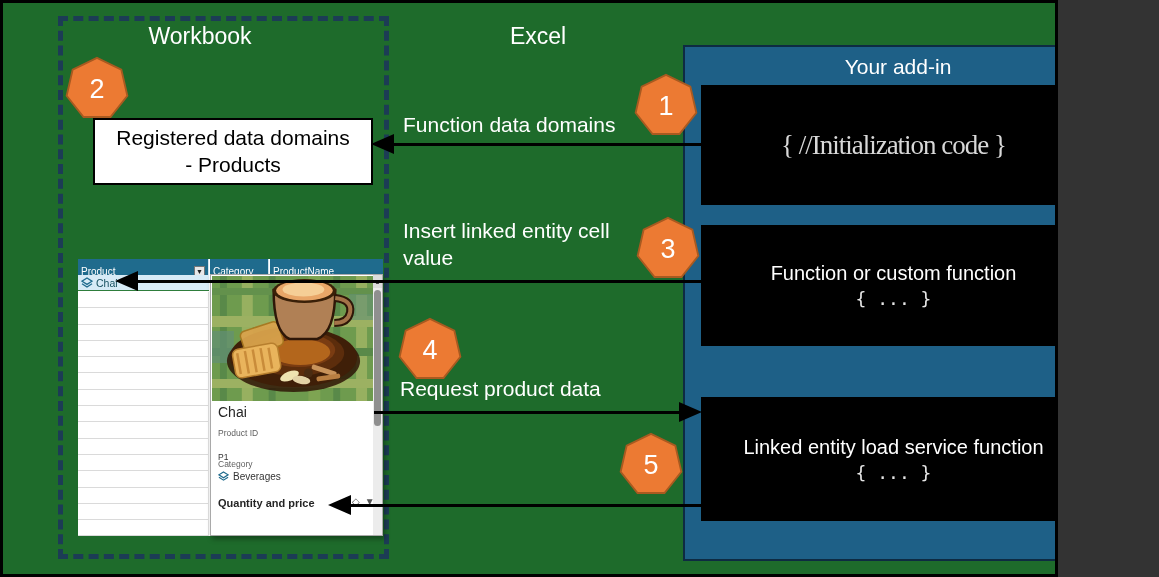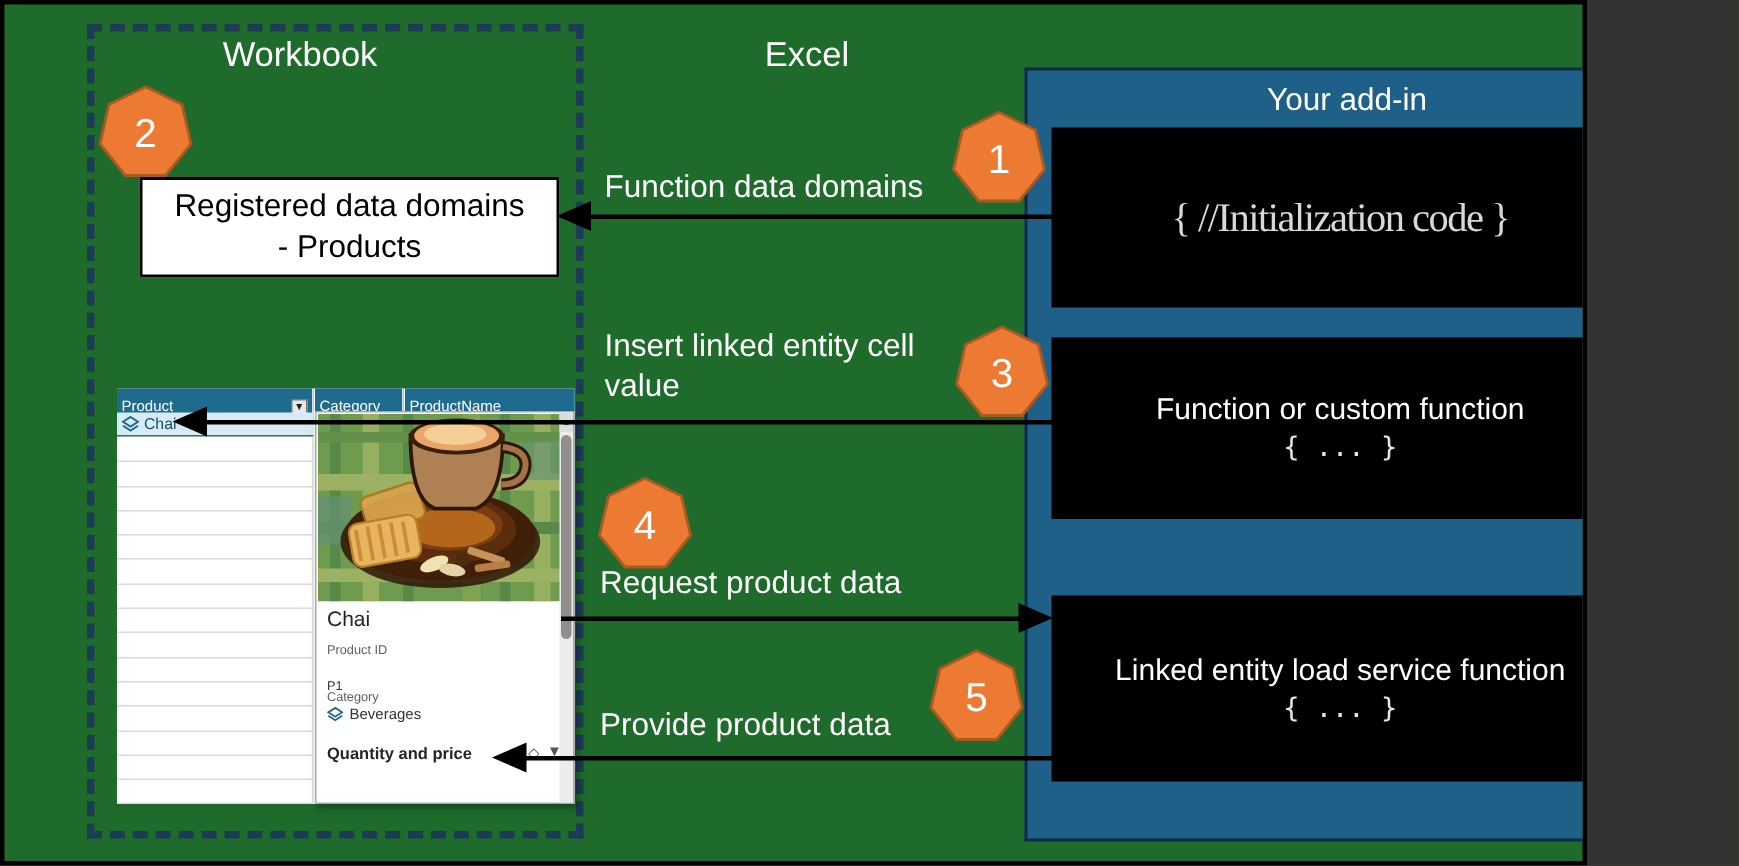--- a/index.html
+++ b/index.html
@@ -248,21 +248,20 @@
 
   <div class="arrow-line" style="left:371px;top:408px;width:307px;"></div>
   <div class="arrow-head head-right" style="left:676px;top:399px;"></div>
 
   <div class="arrow-head head-left" style="left:325px;top:492px;"></div>
   <div class="arrow-line" style="left:346px;top:501px;width:354px;"></div>
 
   <div class="flow-label" style="left:400px;top:108px;">Function data domains</div>
   <div class="flow-label" style="left:397px;top:372px;">Request product data</div>
   <div class="flow-label" style="left:400px;top:214px;width:255px;">Insert linked entity cell value</div>
-  <div class="flow-label" style="left:397px;top:467px;">Provide product data</div>
 
   <div class="badge" style="left:630px;top:70px;">
     <svg width="66" height="66" viewBox="0 0 70 70">
         <polygon points="35,2 60.8,14.4 67.2,42.3 49.3,64.7 20.7,64.7 2.8,42.3 9.2,14.4" fill="var(--orange,#EC7A33)" stroke="var(--orangedark,#A85A20)" stroke-width="2"></polygon>
       </svg>
     <span class="num">1</span>
   </div>
   <div class="badge" style="left:61px;top:53px;">
     <svg width="66" height="66" viewBox="0 0 70 70">
         <polygon points="35,2 60.8,14.4 67.2,42.3 49.3,64.7 20.7,64.7 2.8,42.3 9.2,14.4" fill="var(--orange,#EC7A33)" stroke="var(--orangedark,#A85A20)" stroke-width="2"></polygon>

